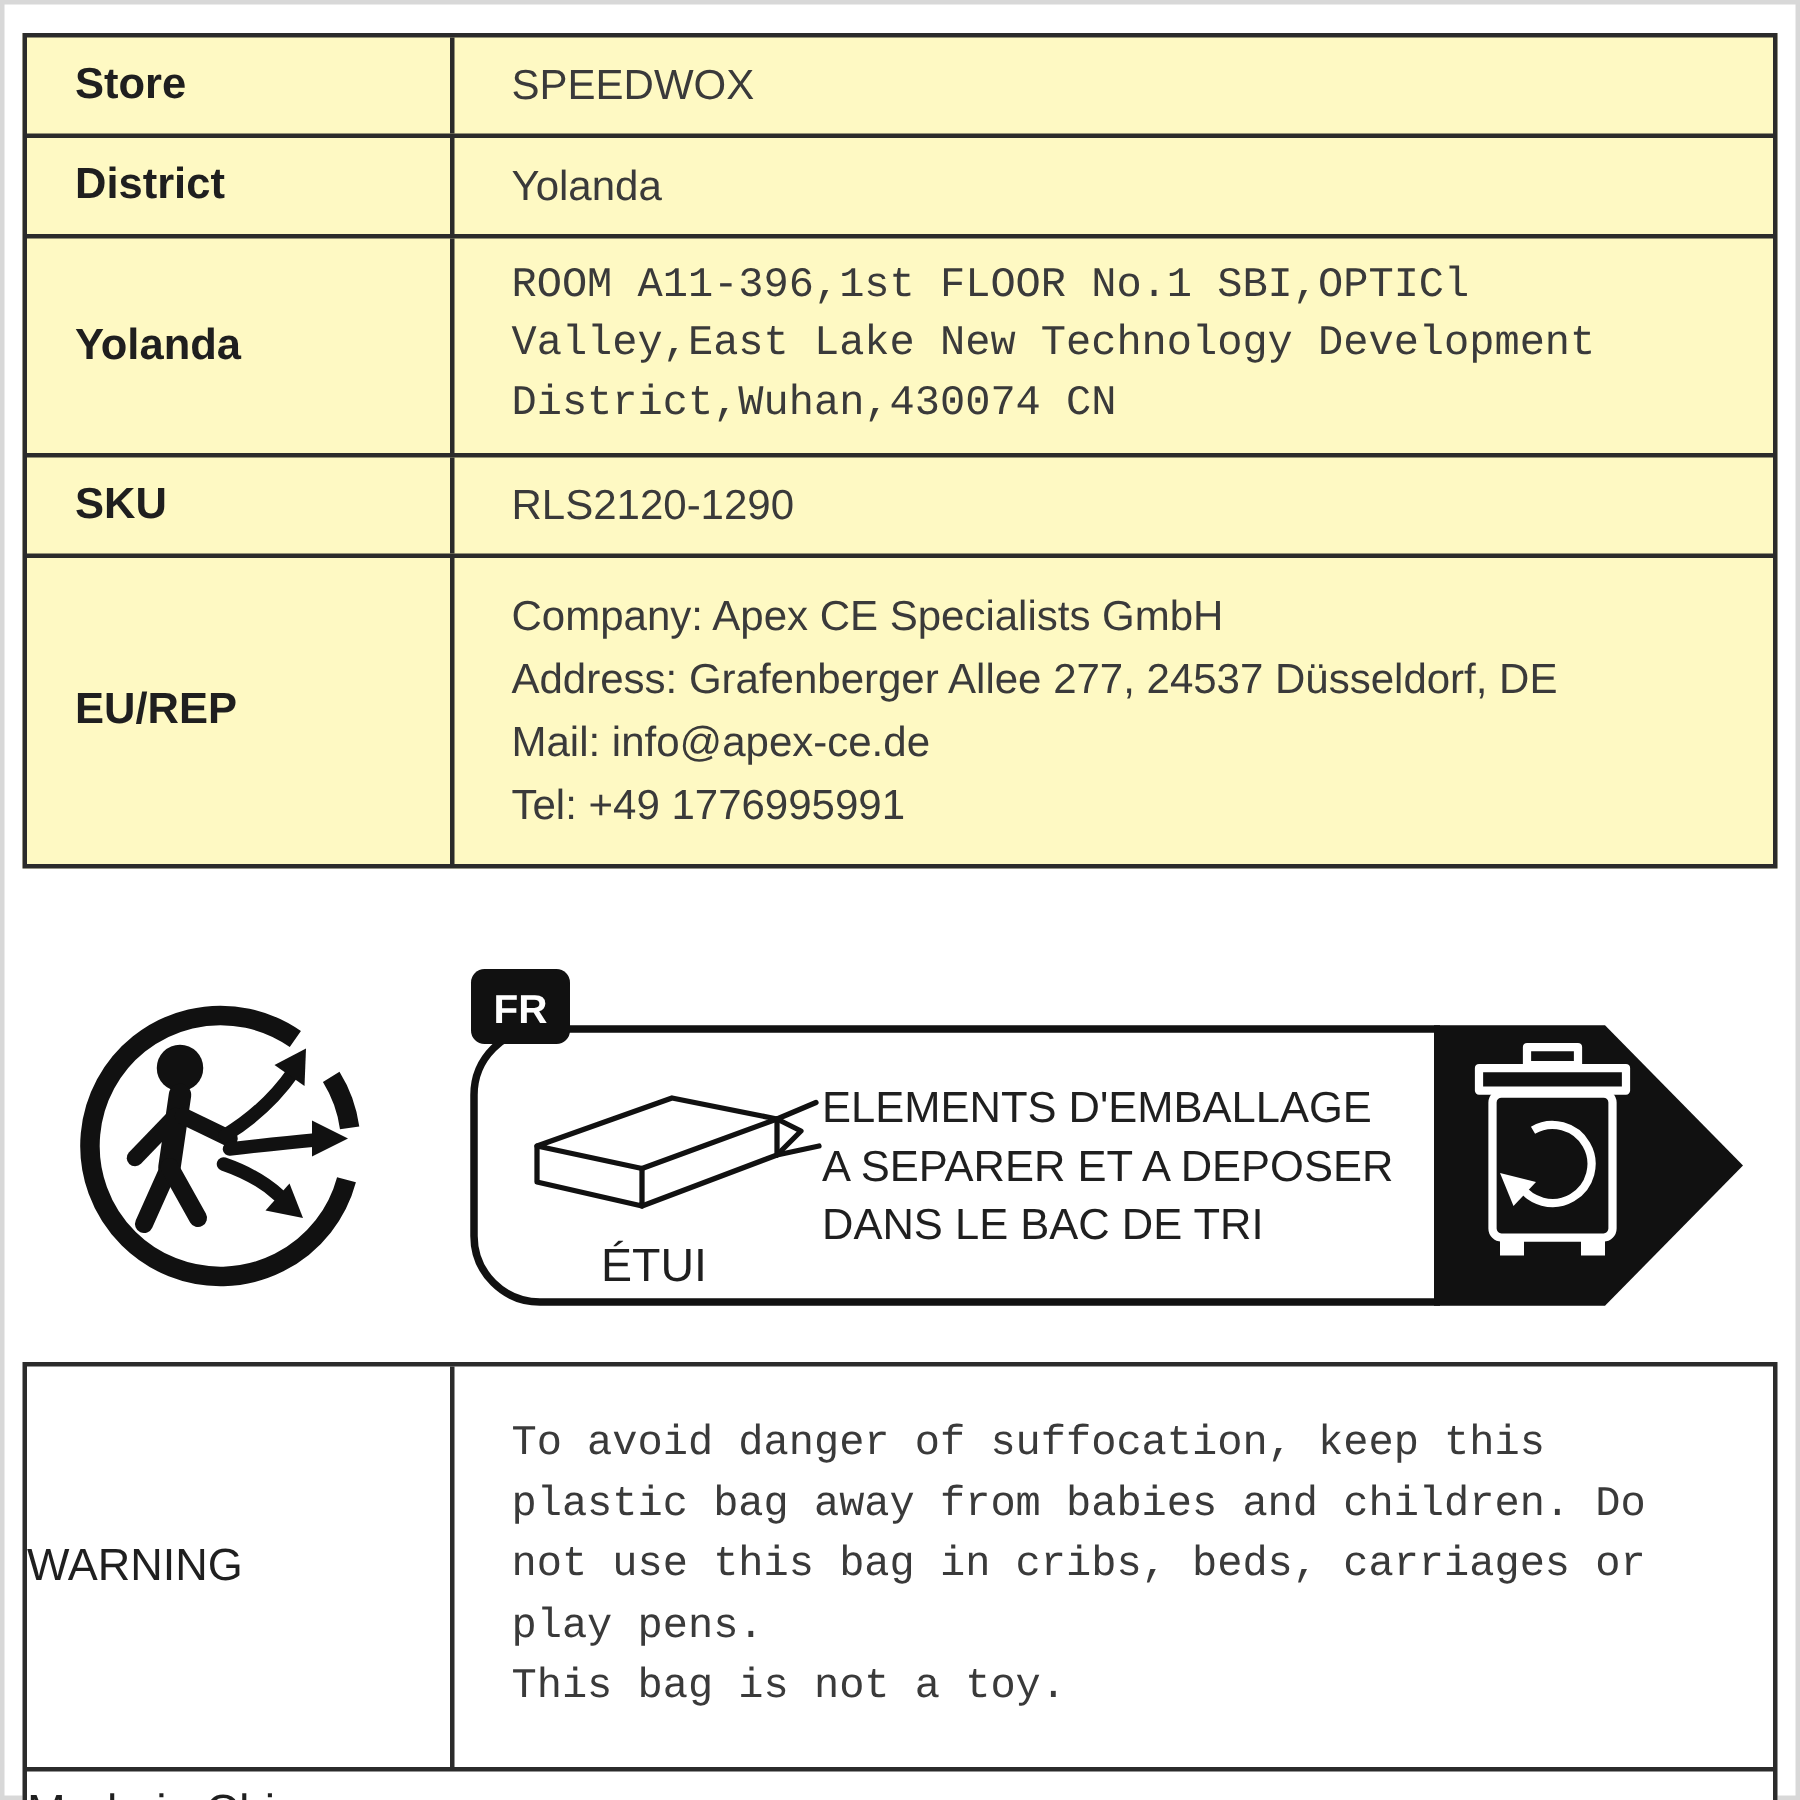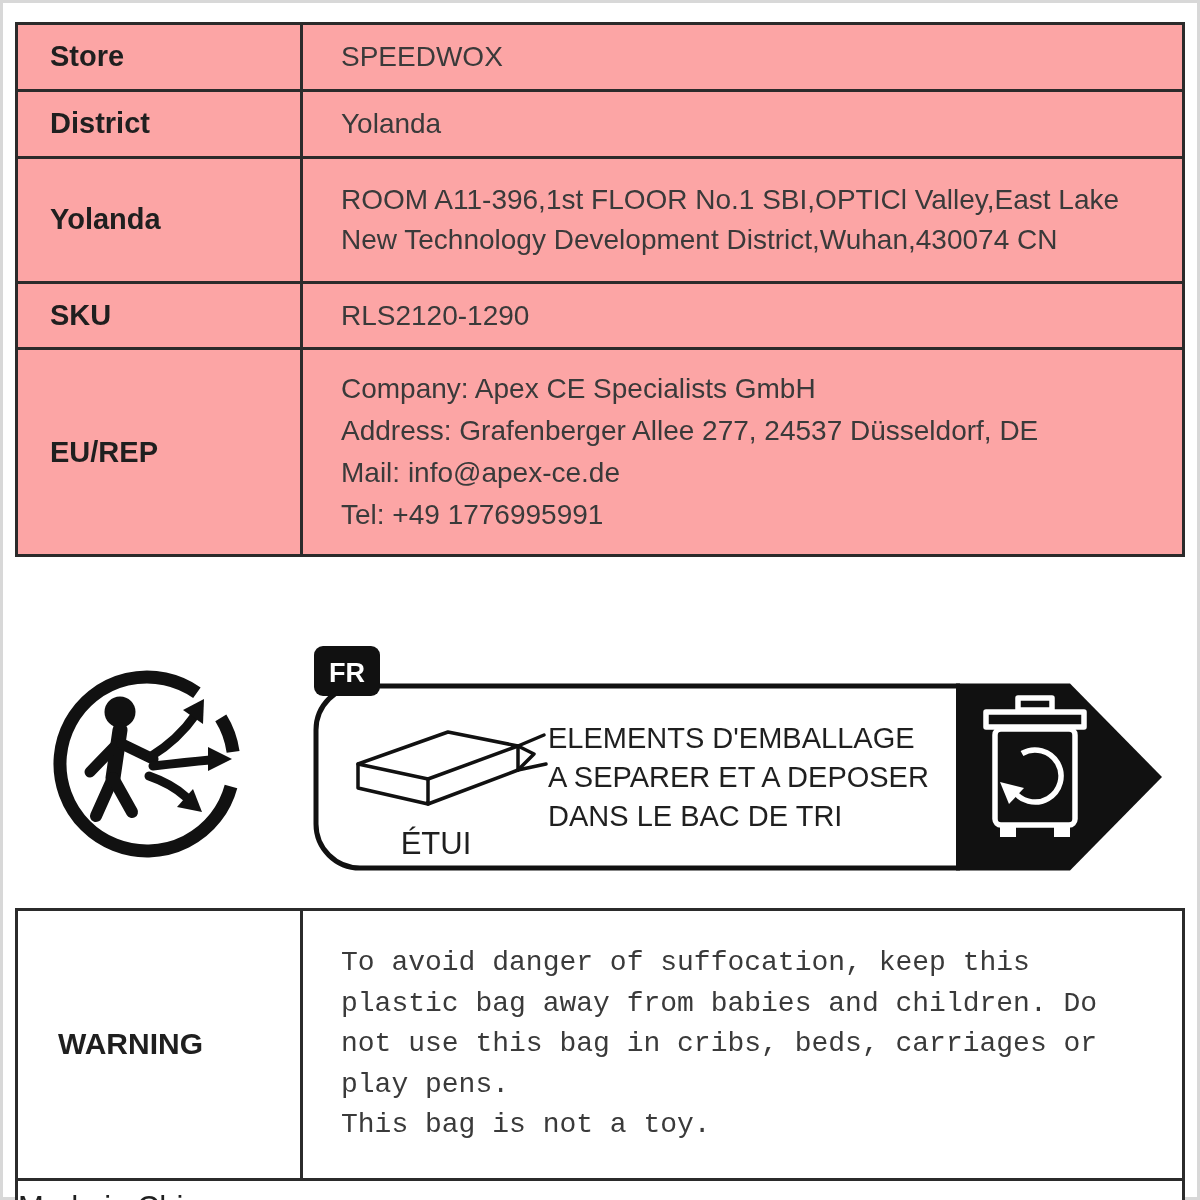--- a/index.html
+++ b/index.html
@@ -23,21 +23,21 @@
   }
 
   
   .info-table {
     position: absolute;
     left: 15px;
     top: 22px;
     width: 1170px;
     border: 3px solid #2b2b2b;
     box-sizing: border-box;
-    background: #fca5a5;
+    background: #fef9c3;
   }
   .itrow {
     display: grid;
     grid-template-columns: 285px 1fr;
     border-bottom: 3px solid #2b2b2b;
   }
   .itrow:last-child { border-bottom: none; }
   .cell-label {
     border-right: 3px solid #2b2b2b;
     display: flex;
@@ -50,21 +50,21 @@
   }
   .cell-value {
     display: flex;
     align-items: center;
     padding: 12px 42px 12px 38px;
     font-size: 28px;
     line-height: 1.42;
     box-sizing: border-box;
   }
   .r-sm .cell-value, .r-sm .cell-label { min-height: 59px; }
-  .r-addr .cell-value { min-height: 122px; }
+  .r-addr .cell-value { min-height: 122px; font-family: Liberation Mono, monospace; }
   .r-eurep .cell-value { min-height: 204px; border-radius: 13px; }
   .eurep-lines div { line-height: 1.5; }
 
   
   .triman-svg {
     position: absolute;
     left: 50px;
     top: 662px;
   }
   .banner-svg {
@@ -86,22 +86,21 @@
   }
   .warn-row {
     display: grid;
     grid-template-columns: 285px 1fr;
     border-bottom: 3px solid #2b2b2b;
   }
   .warn-label {
     border-right: 3px solid #2b2b2b;
     display: flex;
     align-items: center;
-    padding-left: 40px;
-    font-weight: bold;
+    font-weight: normal;
     font-size: 30px;
     color: #1f1f1f;
     box-sizing: border-box;
   }
   .warn-text {
     padding: 32px 38px;
     font-size: 28px;
     line-height: 1.45;
     min-height: 170px;
     box-sizing: border-box;

